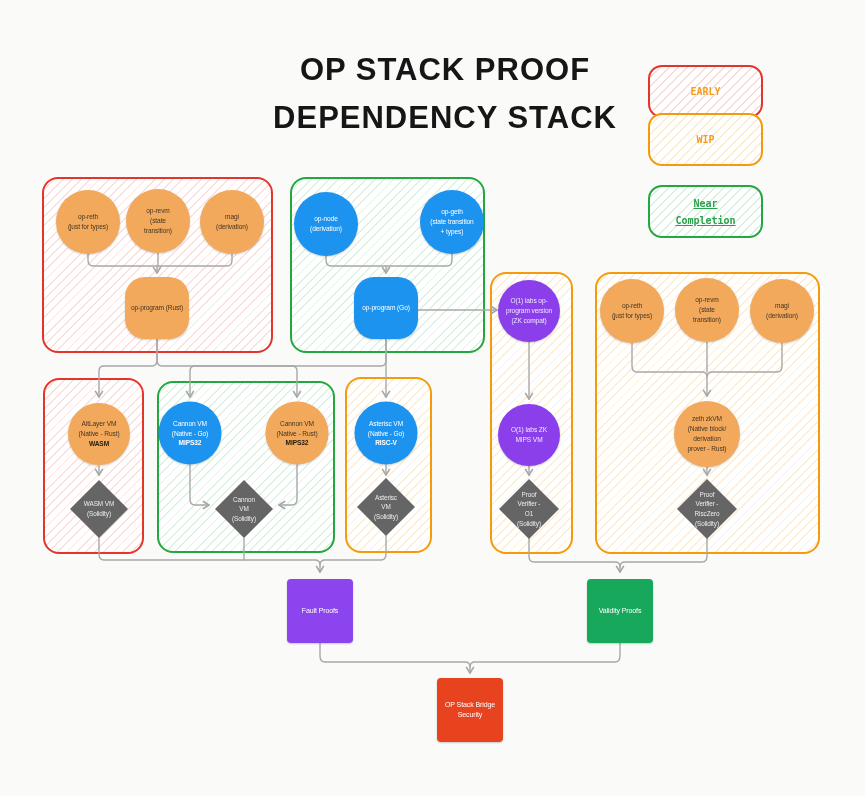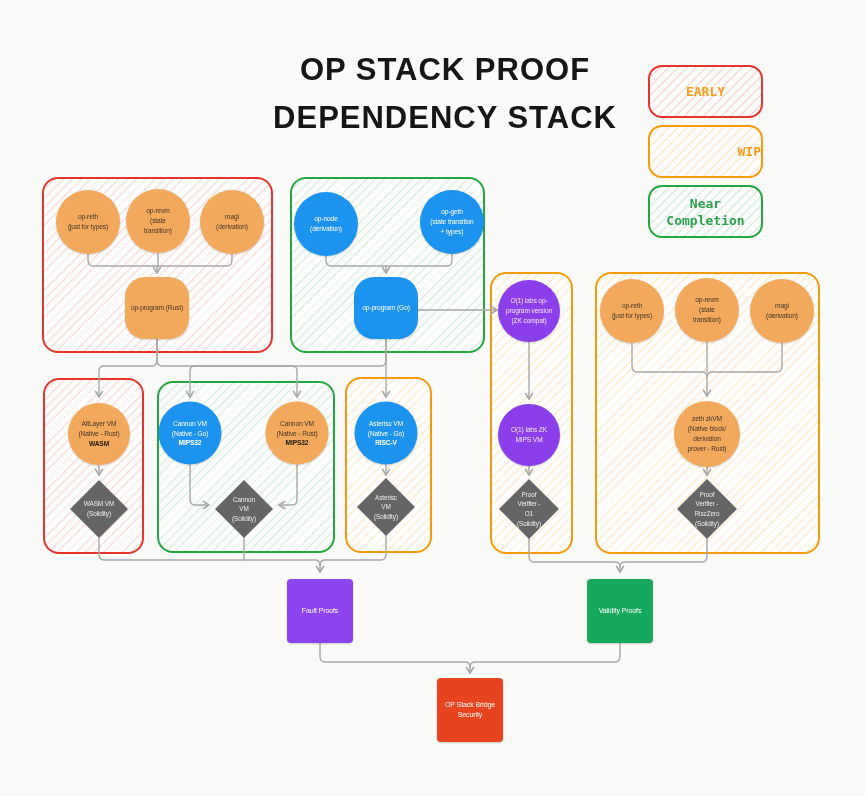--- a/index.html
+++ b/index.html
@@ -7,27 +7,27 @@
   body { font-family:"Liberation Sans", sans-serif; background:#fafaf8; overflow:hidden; }
   #canvas { position:relative; width:858px; height:796px; background:#fafaf8; }
 
   
   .title { position:absolute; left:145px; top:46px; width:600px; text-align:center;
            font-size:31px; font-weight:bold; color:#161616; letter-spacing:1px; line-height:48px; }
 
   
   .legend-box { position:absolute; left:648px; width:115px; height:53px; border-radius:14px;
                 display:flex; flex-direction:column; align-items:center; justify-content:center;
-                font-family:"DejaVu Sans Mono", monospace; font-weight:bold; font-size:13px; line-height:17px; }
+                font-family:"DejaVu Sans Mono", monospace; font-weight:bold; font-size:10px; line-height:17px; }
   .legend-early { top:65px; border:2.5px solid #e4352c; color:#f59c1a;
       background:#fff repeating-linear-gradient(135deg, rgba(233,70,58,0.20) 0 1.4px, rgba(0,0,0,0) 1.4px 6.5px); }
-  .legend-wip { top:125px; border:2.5px solid #f59b0b; color:#f59c1a;
-      background:#fff repeating-linear-gradient(135deg, rgba(246,166,35,0.22) 0 1.4px, rgba(0,0,0,0) 1.4px 6.5px);align-items:flex-end; }
+  .legend-wip { top:113px; border:2.5px solid #f59b0b; color:#f59c1a;
+      background:#fff repeating-linear-gradient(135deg, rgba(246,166,35,0.22) 0 1.4px, rgba(0,0,0,0) 1.4px 6.5px); }
   .legend-near { top:185px; border:2.5px solid #23a73f; color:#2ba14c;
-      background:#fff repeating-linear-gradient(135deg, rgba(60,180,90,0.20) 0 1.4px, rgba(0,0,0,0) 1.4px 6.5px); }
+      background:#fff repeating-linear-gradient(135deg, rgba(60,180,90,0.20) 0 1.4px, rgba(0,0,0,0) 1.4px 6.5px);text-decoration:underline; }
 
   
   .group { position:absolute; border-radius:16px; z-index:0; }
   .g-red   { border:2.5px solid #e4352c;
       background:#fff repeating-linear-gradient(135deg, rgba(233,70,58,0.17) 0 1.3px, rgba(0,0,0,0) 1.3px 6.5px); }
   .g-green { border:2.5px solid #23a73f;
       background:#fff repeating-linear-gradient(135deg, rgba(60,180,90,0.17) 0 1.3px, rgba(0,0,0,0) 1.3px 6.5px); }
   .g-orange{ border:2.5px solid #f59b0b;
       background:#fff repeating-linear-gradient(135deg, rgba(246,166,35,0.20) 0 1.3px, rgba(0,0,0,0) 1.3px 6.5px); }
 

